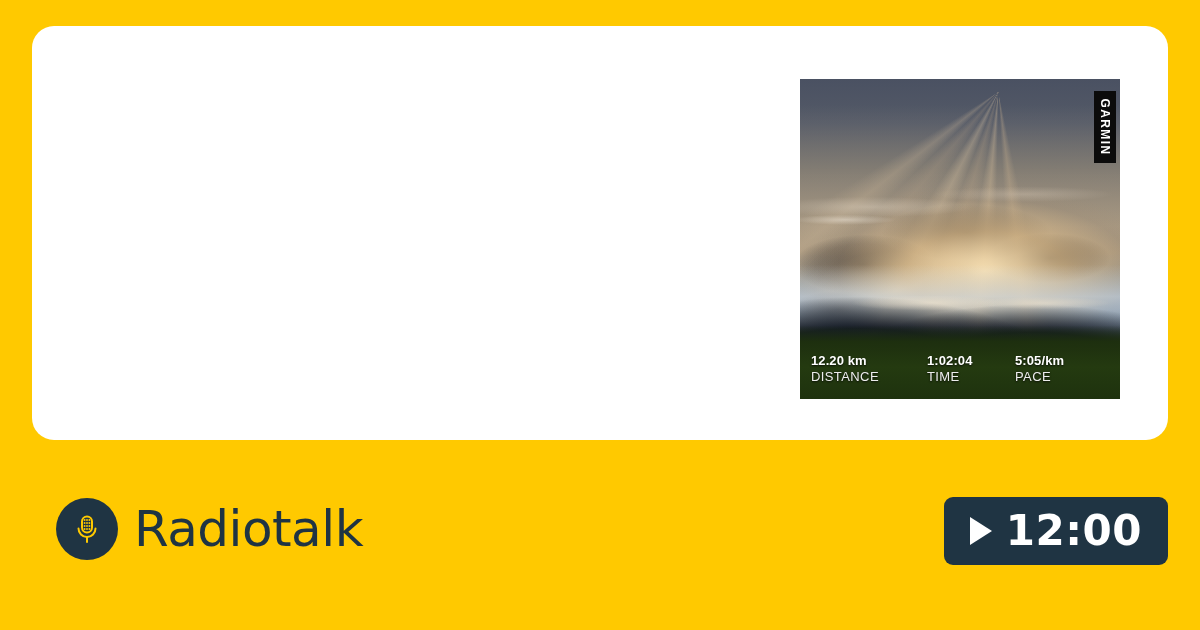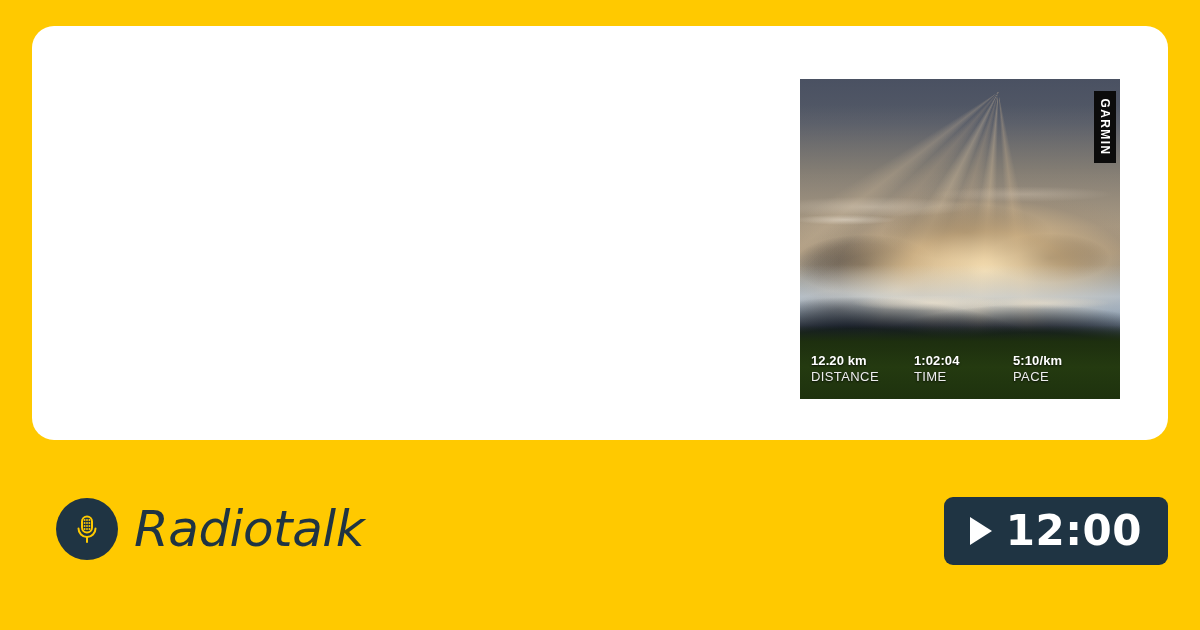--- a/index.html
+++ b/index.html
@@ -173,21 +173,21 @@
     font-weight: 700;
     letter-spacing: 1.4px;
   }
 
   
   .stats {
     position: absolute;
     left: 11px;
     bottom: 14px;
     display: flex;
-    gap: 31px;
+    gap: 20px;
     text-shadow: 0 1px 2px rgba(0,0,0,0.75);
   }
   .stat {
     display: flex;
     flex-direction: column;
     line-height: 1.15;
   }
   .stat-value {
     color: #FFFFFF;
     font-family: "Liberation Sans", "DejaVu Sans", sans-serif;
@@ -197,21 +197,21 @@
   }
   .stat-label {
     color: #EDEDED;
     font-family: "Liberation Sans", "DejaVu Sans", sans-serif;
     font-size: 13px;
     font-weight: 400;
     letter-spacing: 0.4px;
     margin-top: 1px;
   }
   .stat-distance { min-width: 72px; }
-  .stat-time     { min-width: 68px; }
+  .stat-time     { min-width: 68px; margin-left: 24px; }
 
   
   .footer {
     position: absolute;
     left: 0;
     top: 440px;
     width: 1200px;
     height: 190px;
   }
 
@@ -235,21 +235,20 @@
     flex: 0 0 auto;
   }
 
   .brand-name {
     font-family: "DejaVu Sans", "Liberation Sans", sans-serif;
     font-size: 50px;
     font-weight: 400;
     color: #1F3443;
     letter-spacing: -0.5px;
     line-height: 1;
-    font-style: italic;
   }
 
   
   .play-badge {
     position: absolute;
     right: 32px;
     top: 57px;
     height: 68px;
     min-width: 196px;
     background: #1F3443;
@@ -298,21 +297,21 @@
         <div class="stats">
           <div class="stat stat-distance">
             <span class="stat-value">12.20 km</span>
             <span class="stat-label">DISTANCE</span>
           </div>
           <div class="stat stat-time">
             <span class="stat-value">1:02:04</span>
             <span class="stat-label">TIME</span>
           </div>
           <div class="stat stat-pace">
-            <span class="stat-value">5:10/km</span>
+            <span class="stat-value">5:05/km</span>
             <span class="stat-label">PACE</span>
           </div>
         </div>
       </div>
 
     </div>
   </div>
 
   <div class="footer">
 

